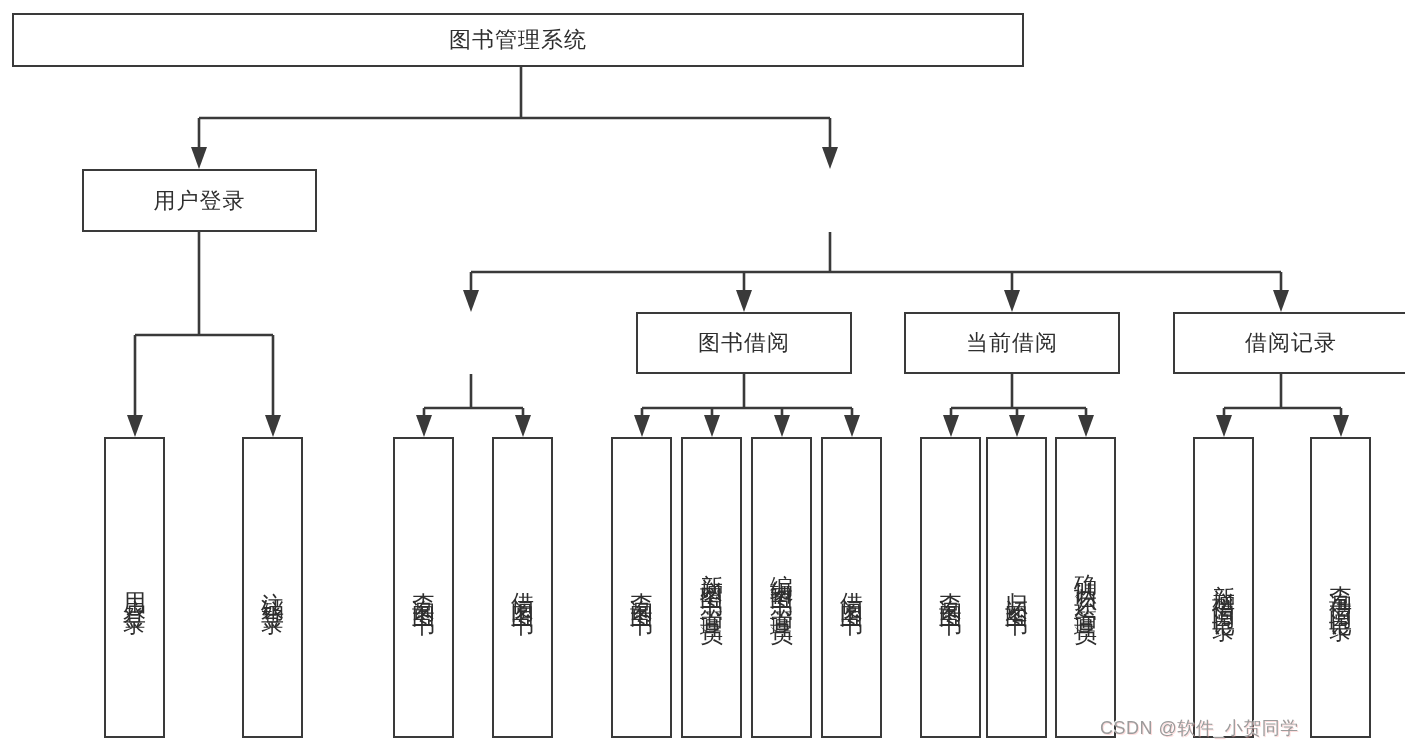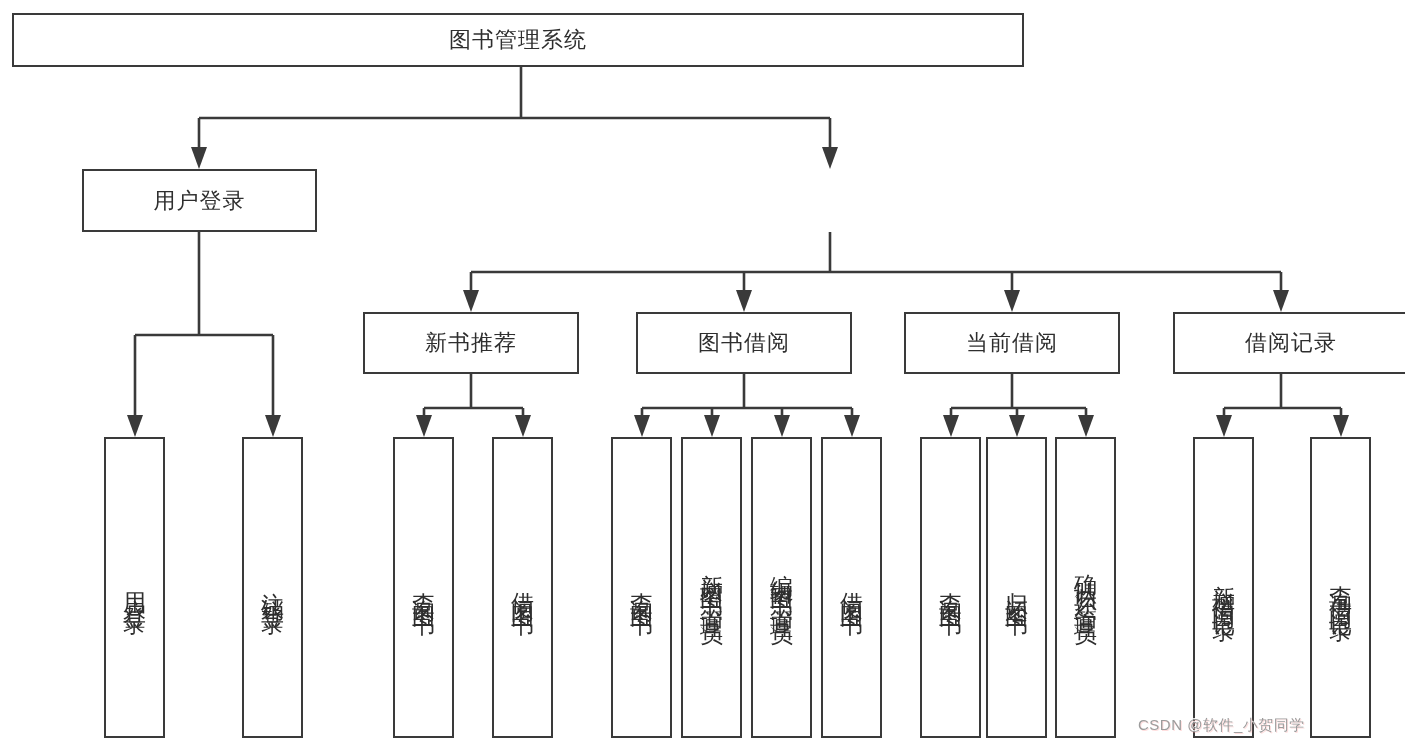--- a/index.html
+++ b/index.html
@@ -32,22 +32,22 @@
   .leaf .label{
     writing-mode:vertical-rl;
     text-orientation:mixed;
     font-size:23px;
     letter-spacing:7px;
     line-height:1.0;
     white-space:nowrap;
   }
   .watermark{
     position:absolute;
-    left:1138px;top:716px;
-    font-size:15px;
+    left:1100px;top:716px;
+    font-size:18px;
     color:var(--wm);
     letter-spacing:0.5px;
     text-shadow:1px 1px 0 rgba(255,160,160,0.35), -1px -1px 0 rgba(255,255,255,0.9);
     white-space:nowrap;
   }
 </style>
 </head>
 <body>
 
 <div class="canvas">
@@ -89,23 +89,20 @@
   </svg>
 
   <div class="box" style="left:12px;top:13px;width:1012px;height:54px;text-align:right;">
     <span class="label">图书管理系统</span>
   </div>
 
   <div class="box" style="left:82px;top:169px;width:235px;height:63px;">
     <span class="label">用户登录</span>
   </div>
 
-  <div class="box" style="left:363px;top:312px;width:216px;height:62px;">
-    <span class="label">新书推荐</span>
-  </div>
   <div class="box" style="left:636px;top:312px;width:216px;height:62px;">
     <span class="label">图书借阅</span>
   </div>
   <div class="box" style="left:904px;top:312px;width:216px;height:62px;">
     <span class="label">当前借阅</span>
   </div>
   <div class="box" style="left:1173px;top:312px;width:236px;height:62px;">
     <span class="label">借阅记录</span>
   </div>
 

